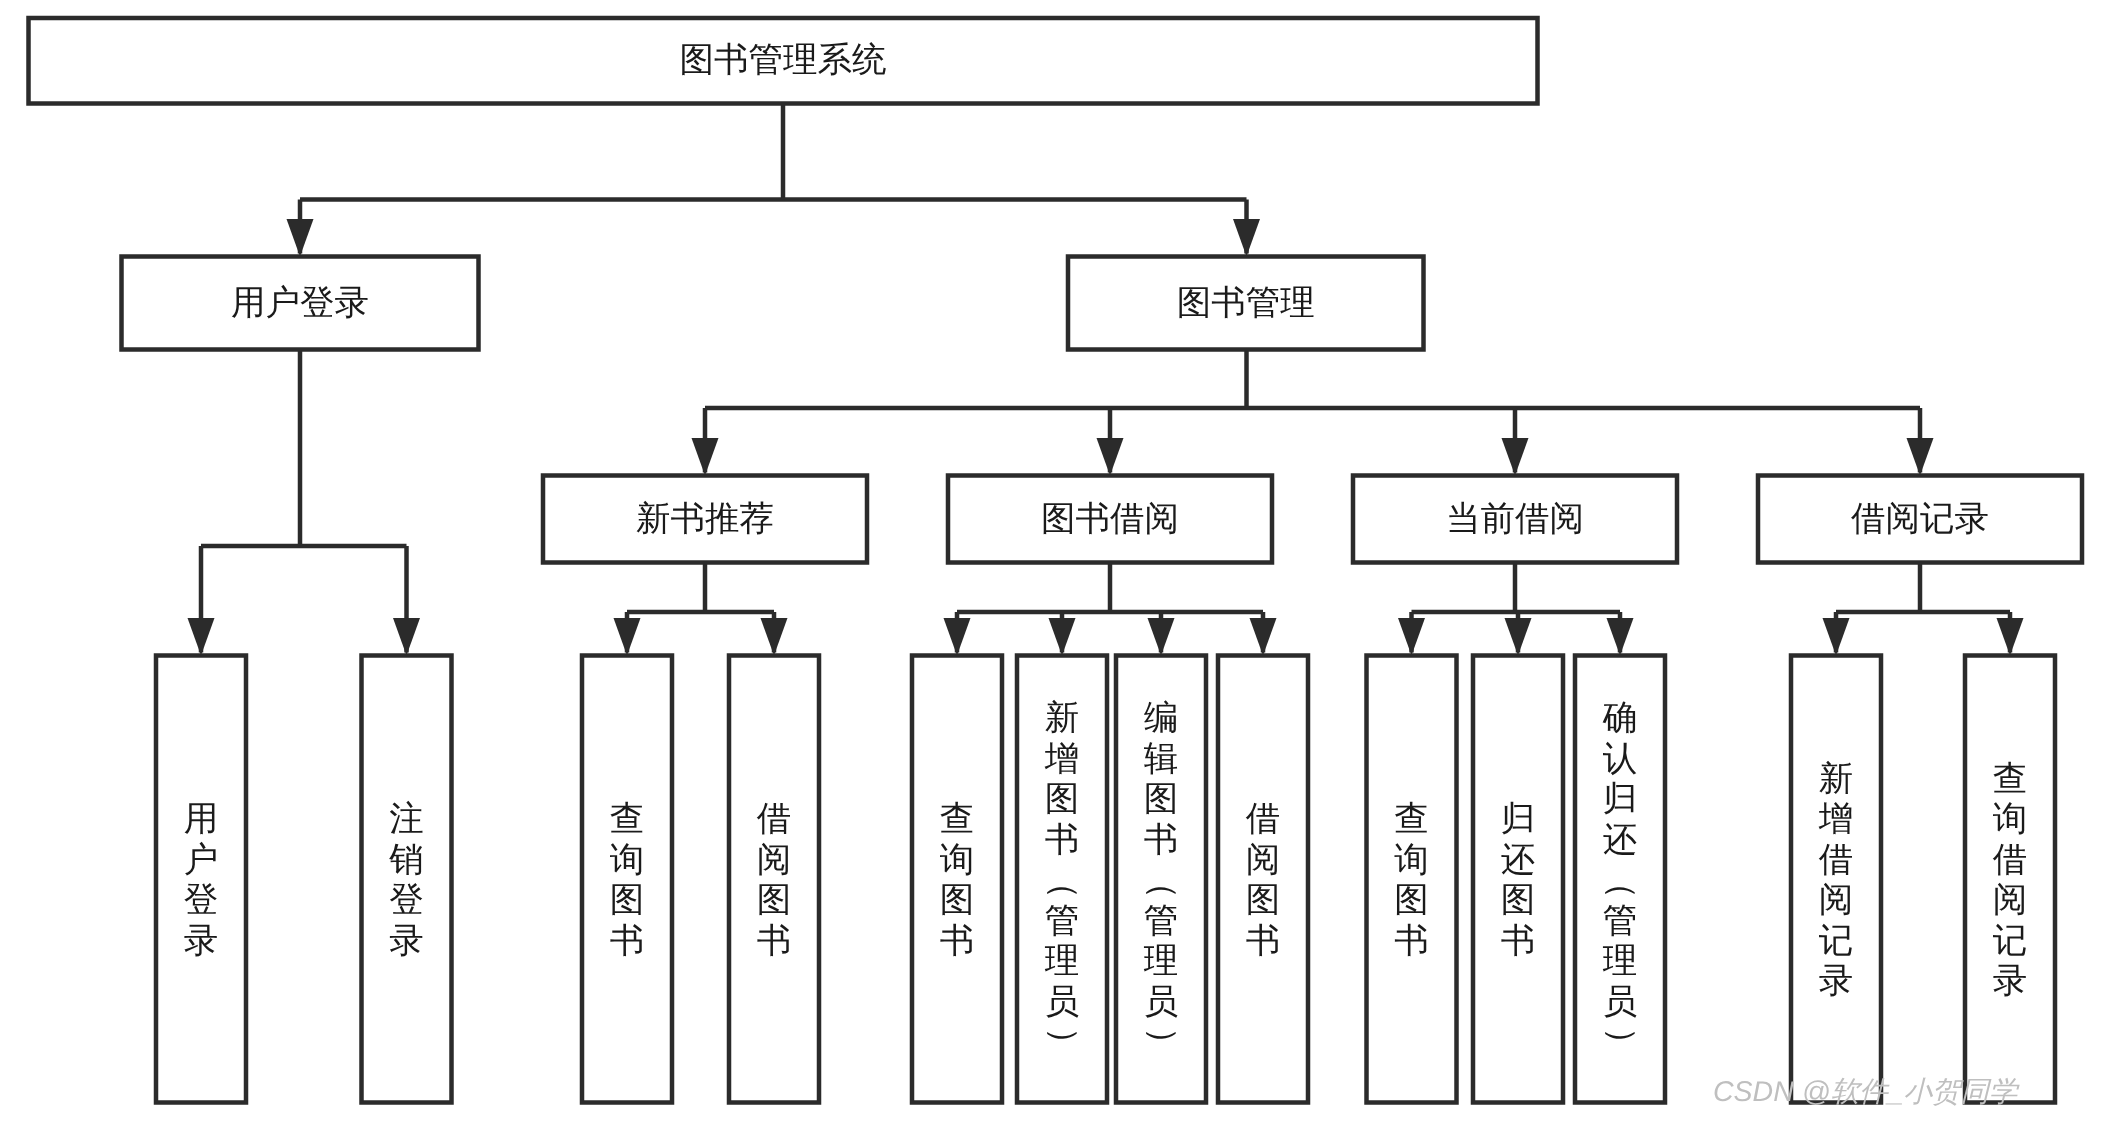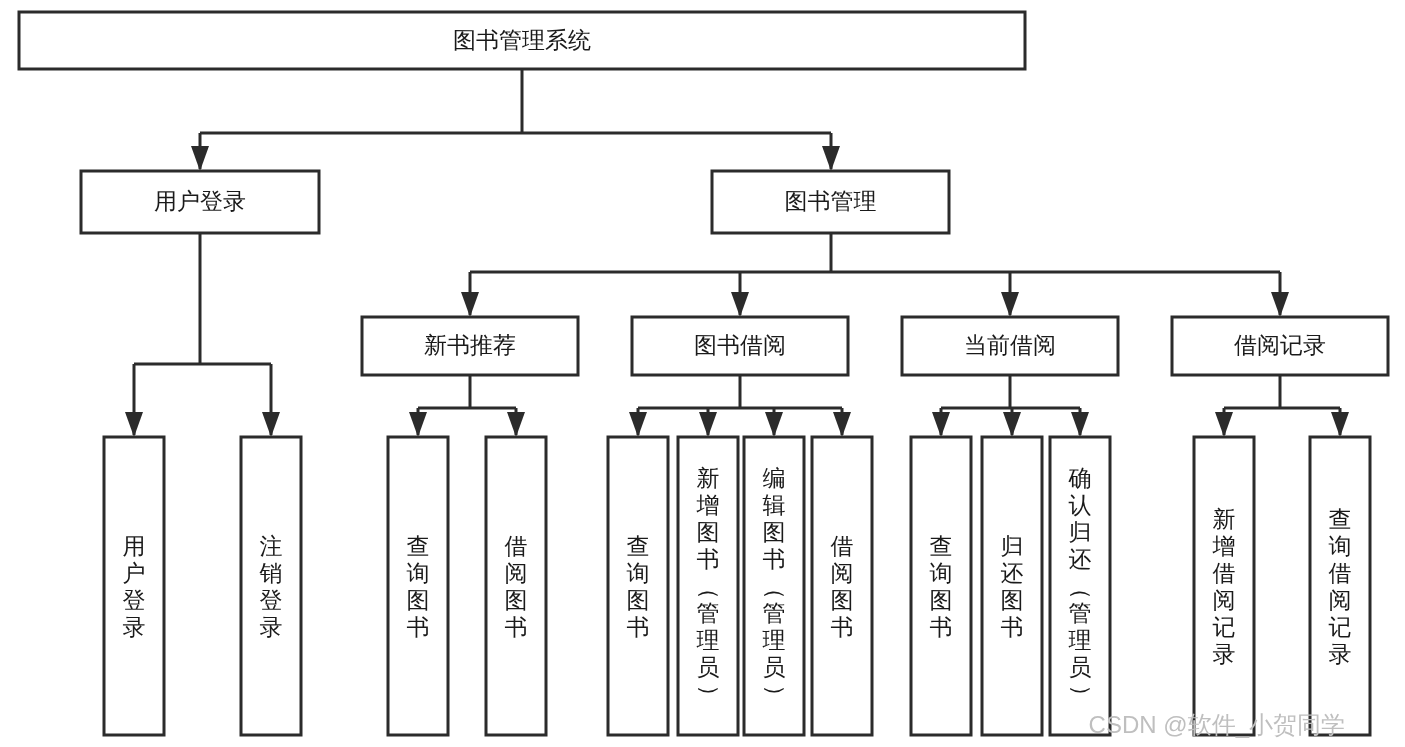--- a/index.html
+++ b/index.html
@@ -45,25 +45,26 @@
     font-size: 23px;
     fill: #1a1a1a;
     text-anchor: middle;
     dominant-baseline: middle;
   }
   .watermark {
     position: absolute;
     right: 8px;
     bottom: 6px;
     font-family: "Liberation Sans", "DejaVu Sans", sans-serif;
-    font-size: 24px;
+    font-size: 19px;
     color: #bfbfbf;
     white-space: nowrap;
     user-select: none;
     pointer-events: none;
+    font-style: italic;
   }
 </style>
 </head>
 <body>
 
 <div id="diagram-root">
 
   <svg id="flow-svg" viewBox="0 0 1405 747">
     <g id="connector-layer">
         <g>

